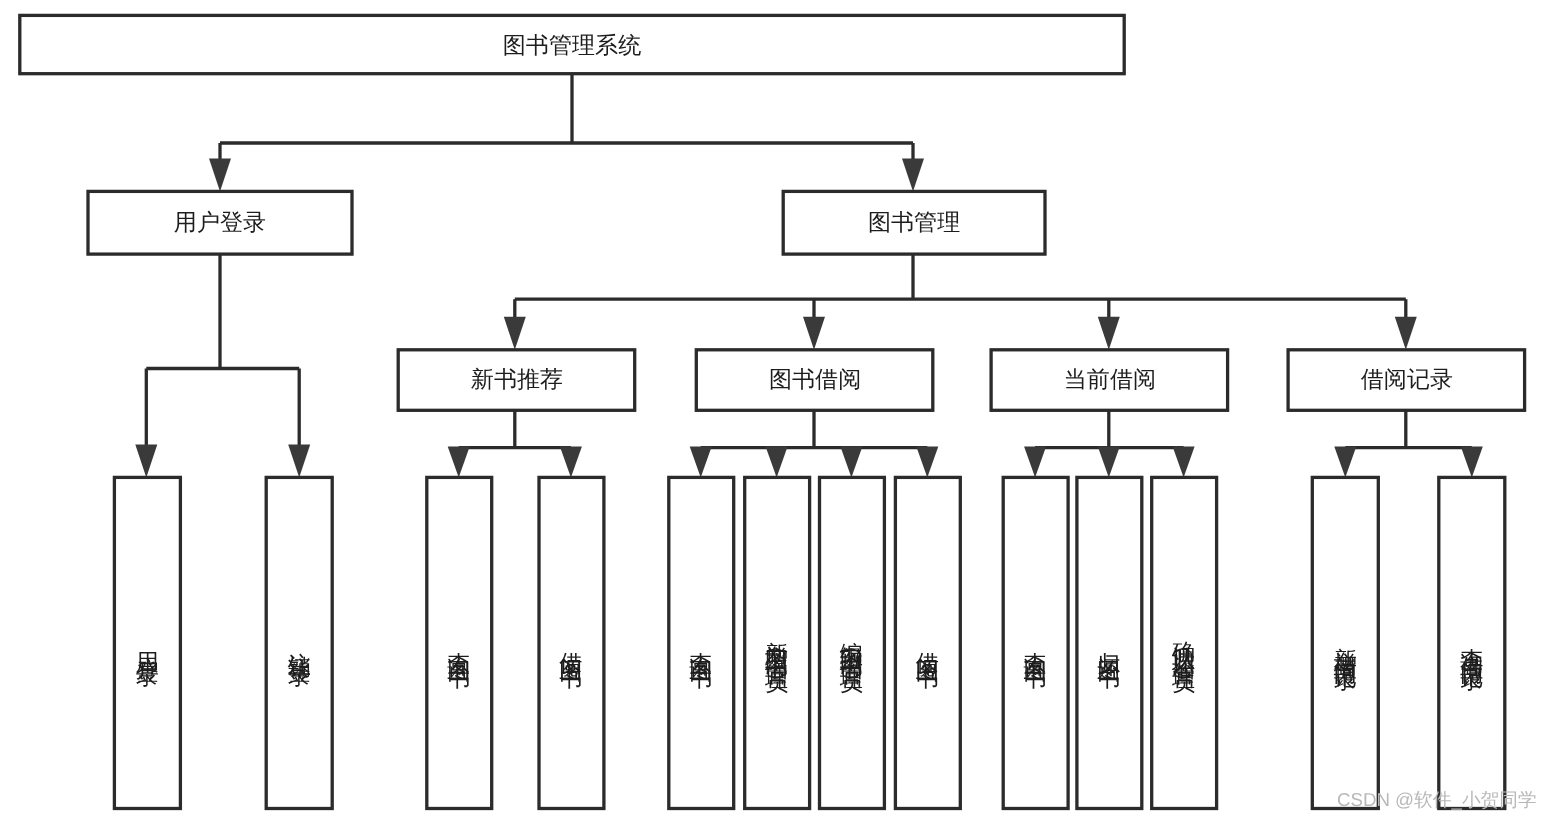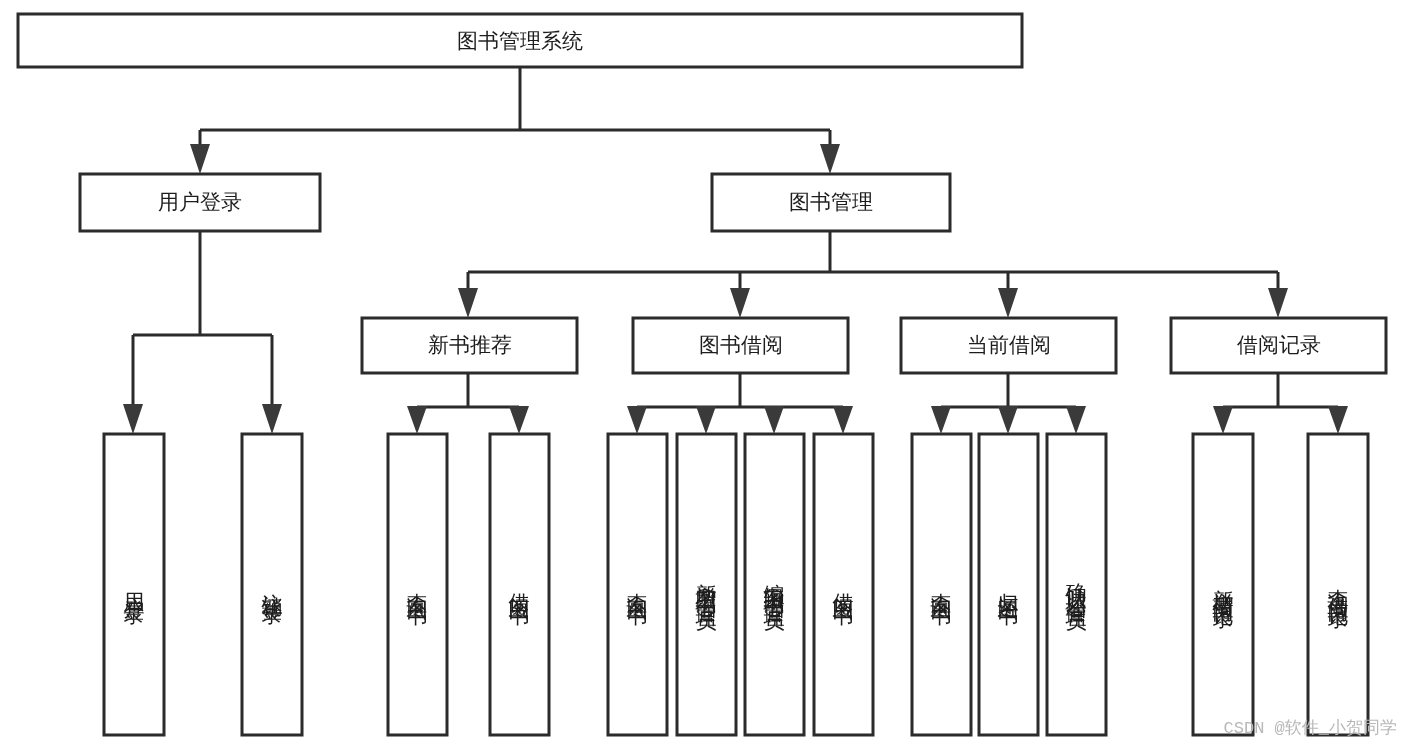--- a/index.html
+++ b/index.html
@@ -57,21 +57,21 @@
     text-orientation: upright;
     glyph-orientation-vertical: 0deg;
     dominant-baseline: central;
     text-anchor: middle;
     letter-spacing: 4px;
   }
   .watermark {
     position: absolute;
     right: 8px;
     bottom: 8px;
-    font-family: Liberation Mono, monospace;
+    font-family: Liberation Sans, sans-serif;
     font-size: 17px;
     color: #b8b8b8;
     white-space: nowrap;
     user-select: none;
     pointer-events: none;
   }
 </style>
 </head>
 <body>
 

